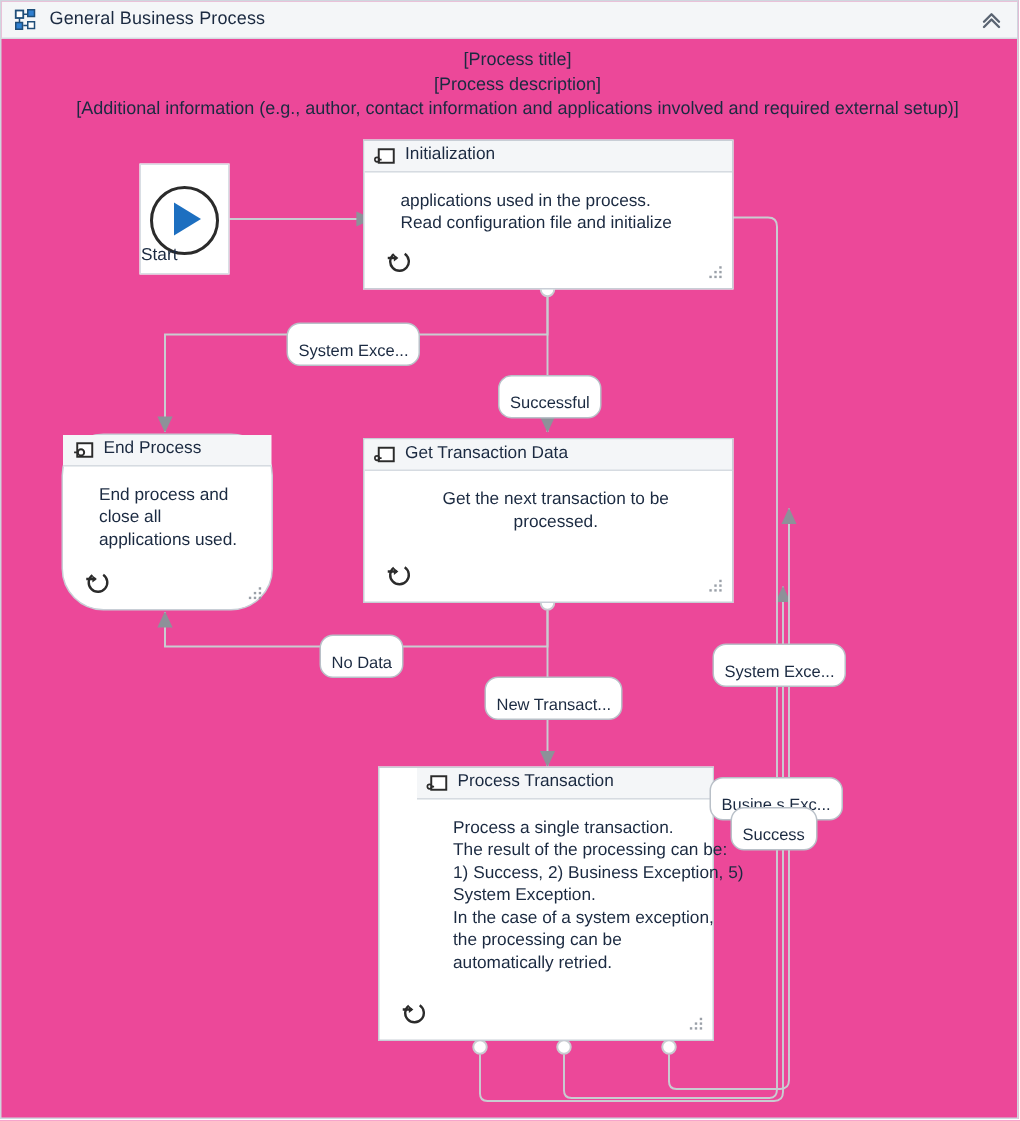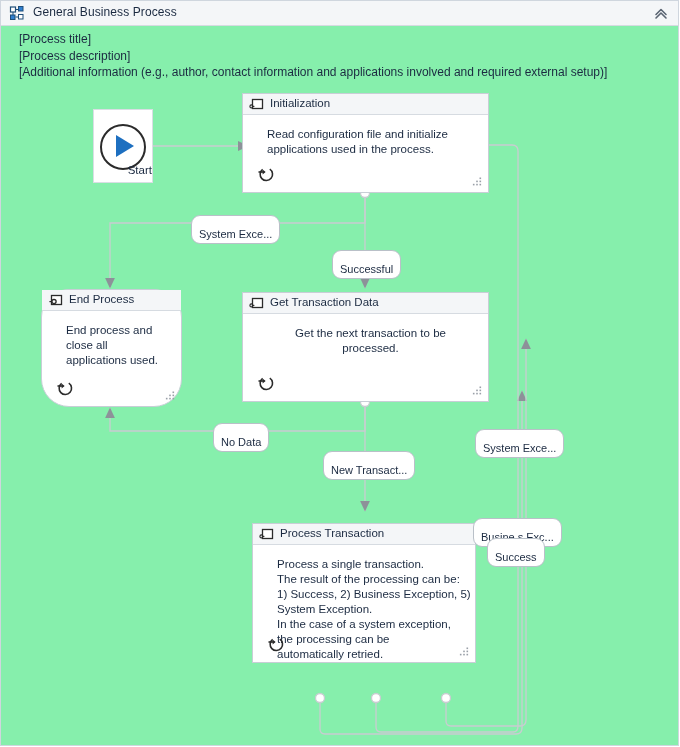--- a/index.html
+++ b/index.html
@@ -7,21 +7,21 @@
     width:680px;height:747px;
     background:#ffffff;
     font-family:"Liberation Sans", sans-serif;
     color:#1f2a44;
     overflow:hidden;
   }
   .panel{
     position:absolute;left:0;top:0;width:679px;height:746px;
     border:1px solid #cfd6de;
     box-sizing:border-box;
-    background:#86efac;
+    background:#ec4899;
   }
   
   .titlebar{
     position:absolute;left:0;top:0;width:100%;height:25px;
     background:#f4f6f8;
     border-bottom:1px solid #d6dbe1;
     box-sizing:border-box;
   }
   .tb-icon{
     position:absolute;left:8px;top:4px;width:17px;height:17px;
@@ -30,22 +30,22 @@
     position:absolute;left:32px;top:4px;
     font-size:12px;color:#1b2a41;letter-spacing:.1px;
     white-space:nowrap;
   }
   .tb-collapse{
     position:absolute;right:8px;top:4px;width:18px;height:17px;
     cursor:pointer;
   }
   
   .desc{
-    position:absolute;left:18px;top:30px;width:620px;
-    font-size:12px;line-height:16.5px;color:#1b2a41;
+    position:absolute;left:34px;top:30px;width:620px;
+    font-size:12px;line-height:16.5px;color:#1b2a41;text-align:center;
   }
   .desc div{white-space:nowrap;}
   
   .canvas{
     position:absolute;left:0;top:80px;width:679px;height:665px;
   }
   .canvas svg{position:absolute;left:0;top:0;}
   
   .startnode{
     position:absolute;
@@ -60,21 +60,21 @@
   }
   .startnode .tri{
     position:absolute;left:50%;top:50%;margin-left:-7px;margin-top:-11px;
     width:0;height:0;
     border-top:11px solid transparent;
     border-bottom:11px solid transparent;
     border-left:18px solid #1d6fc0;
   }
   .startnode .lbl{
     position:absolute;left:0;bottom:6px;width:100%;
-    text-align:right;font-size:11.5px;color:#1b2a41;
+    text-align:left;font-size:11.5px;color:#1b2a41;
   }
   
   .statebox{
     position:absolute;
     background:#ffffff;
     border:1px solid #c8ced6;
     box-sizing:border-box;
   }
   .sb-head{
     position:relative;height:21px;
@@ -183,22 +183,22 @@
         <span class="ic">
           <svg width="15" height="15" viewBox="0 0 15 15">
             <rect x="3.5" y="2.5" width="10" height="9" fill="#ffffff" stroke="#2b2b2b" stroke-width="1.3"></rect>
             <circle cx="2.4" cy="9.4" r="1.5" fill="none" stroke="#2b2b2b" stroke-width="1.1"></circle>
             <path d="M3.9 9.4 H5.4" stroke="#2b2b2b" stroke-width="1.1"></path>
           </svg>
         </span>
         <span class="tt">Initialization</span>
       </div>
       <div class="sb-body">
+        <div>applications used in the process.</div>
         <div>Read configuration file and initialize</div>
-        <div>applications used in the process.</div>
       </div>
       <span class="sb-retry">
         <svg width="20" height="20" viewBox="0 0 20 20">
           <path d="M13.8 5.2 A6.2 6.2 0 1 1 6.6 5.4" fill="none" stroke="#2b2b2b" stroke-width="1.6"></path>
           <path d="M2.5 8 H8.6" stroke="#2b2b2b" stroke-width="1.6"></path>
           <path d="M6.6 5.6 L9.6 8 L6.6 10.4 z" fill="#2b2b2b"></path>
         </svg>
       </span>
       <span class="sb-grip">
         <svg width="10" height="10" viewBox="0 0 10 10">
@@ -280,21 +280,21 @@
             <rect x="4.2" y="3.6" width="1.6" height="1.6"></rect>
               <rect x="7.5" y="3.6" width="1.6" height="1.6"></rect>
             <rect x="0.9" y="6.8" width="1.6" height="1.6"></rect>
               <rect x="4.2" y="6.8" width="1.6" height="1.6"></rect>
               <rect x="7.5" y="6.8" width="1.6" height="1.6"></rect>
           </g>
         </svg>
       </span>
     </div>
 
-    <div class="statebox" style="left:251px;top:442px;width:224px;height:140px;">
+    <div class="statebox" style="left:251px;top:430px;width:224px;height:183px;padding-left:25px;">
       <div class="sb-head">
         <span class="ic">
           <svg width="15" height="15" viewBox="0 0 15 15">
             <rect x="3.5" y="2.5" width="10" height="9" fill="#ffffff" stroke="#2b2b2b" stroke-width="1.3"></rect>
             <circle cx="2.4" cy="9.4" r="1.5" fill="none" stroke="#2b2b2b" stroke-width="1.1"></circle>
             <path d="M3.9 9.4 H5.4" stroke="#2b2b2b" stroke-width="1.1"></path>
           </svg>
         </span>
         <span class="tt">Process Transaction</span>
       </div>

